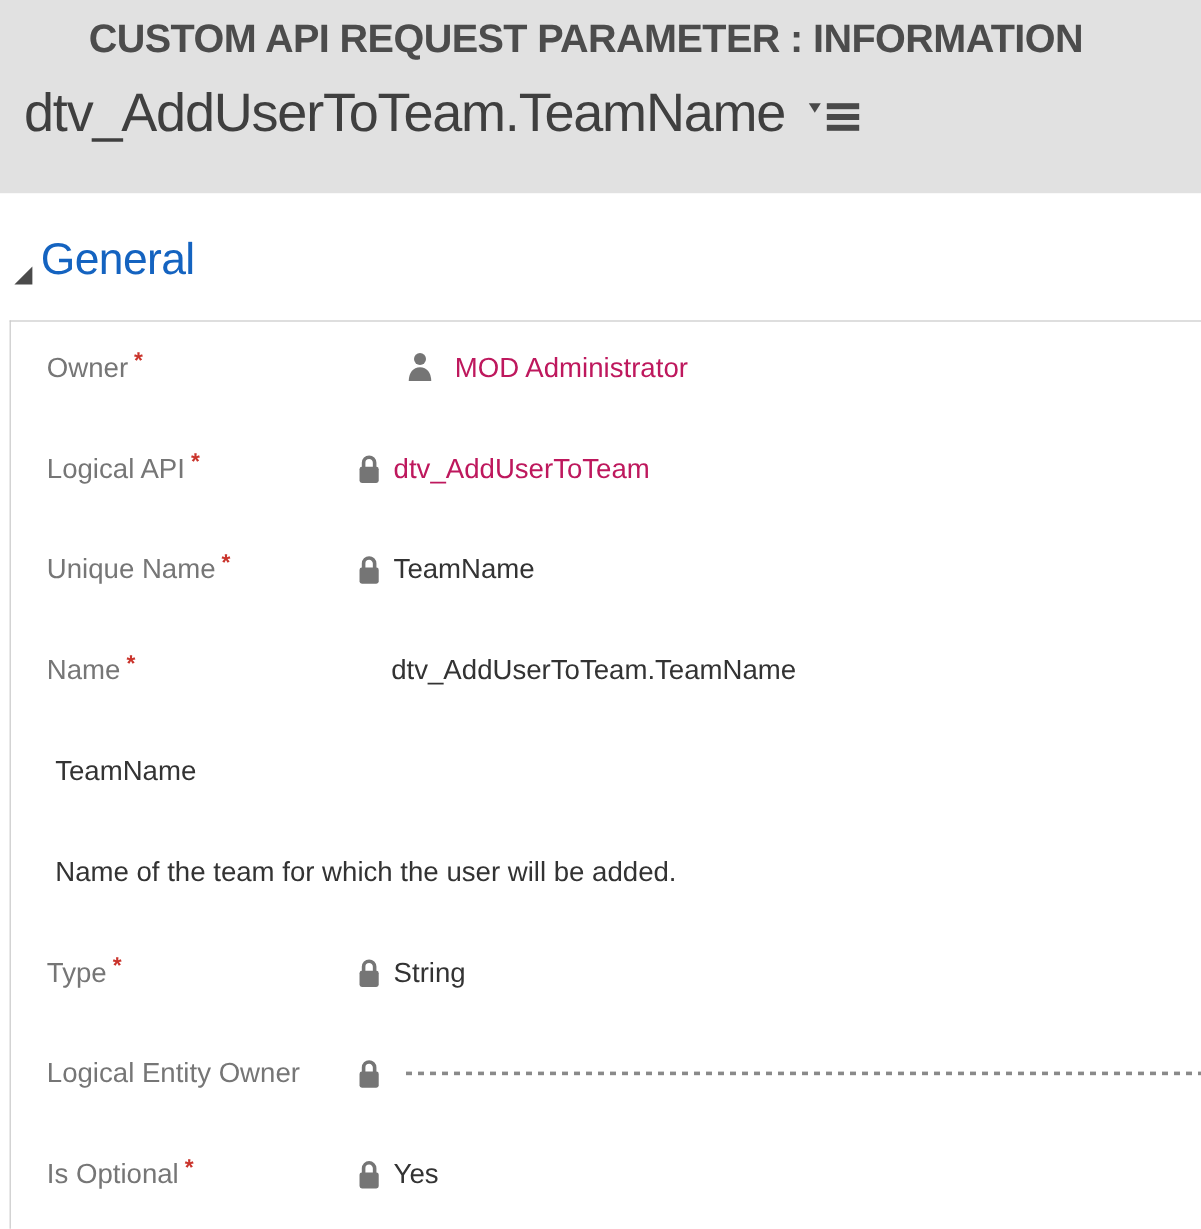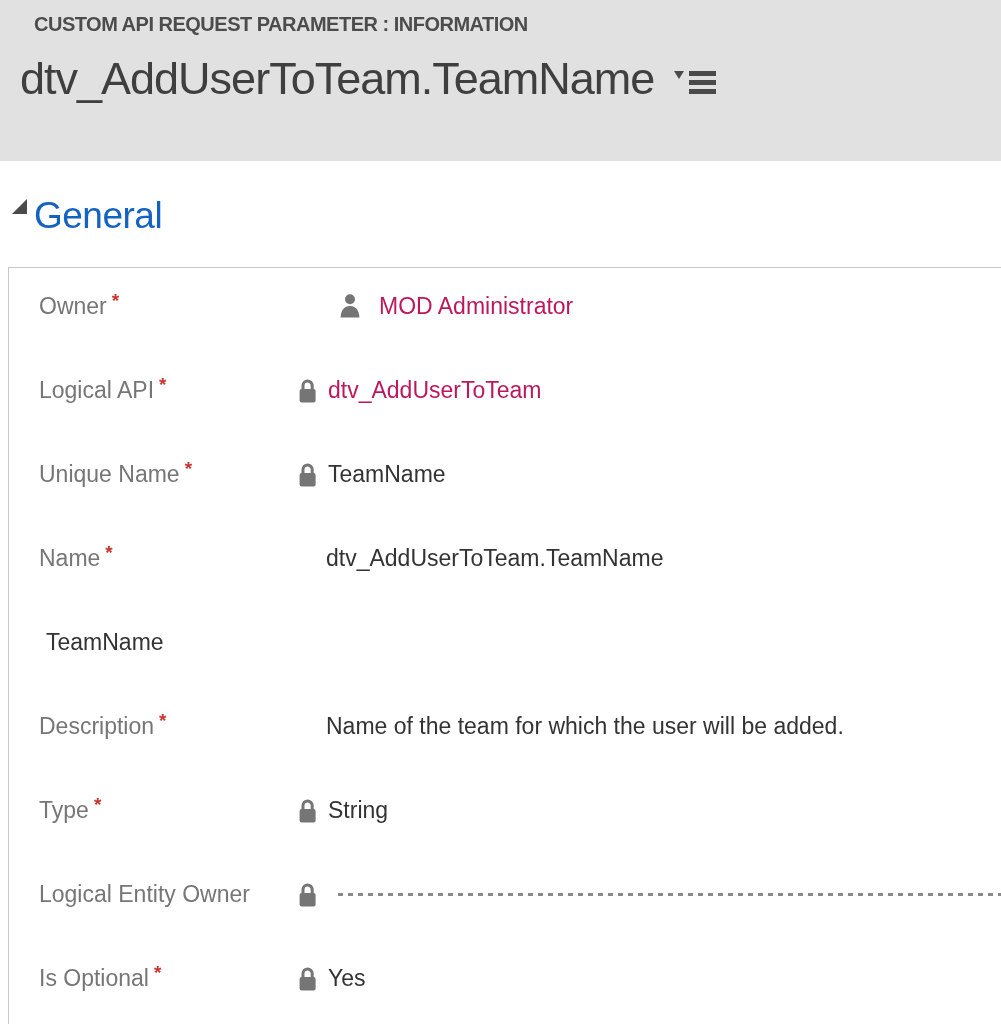--- a/index.html
+++ b/index.html
@@ -9,24 +9,25 @@
     font-family: "Liberation Sans", "DejaVu Sans", sans-serif;
     overflow: hidden;
   }
   
   .form-header {
     width: 100%; height: 161px;
     background: #e1e1e1;
     padding: 13px 0 0 34px;
   }
   .eyebrow {
-    font-size: 20px;
+    font-size: 33px;
     font-weight: bold;
     letter-spacing: -0.5px;
     color: #4c4c4c;
+    margin-left: 40px;
   }
   .title-row {
     display: flex;
     align-items: center;
     margin-top: 17px;
     margin-left: -14px;
   }
   .record-title {
     font-size: 45px;
     font-weight: 300;
@@ -53,21 +54,21 @@
   .nav-bars .bar {
     width: 27px; height: 5px;
     background: #4a4a4a;
     margin-bottom: 4px;
   }
   .nav-bars .bar:last-child { margin-bottom: 0; }
 
   
   .section-header {
     display: flex;
-    align-items: flex-start;
+    align-items: flex-end;
     margin: 34px 0 0 12px;
     cursor: pointer;
   }
   .collapse-triangle {
     width: 0; height: 0;
     border-bottom: 15px solid #4a4a4a;
     border-left: 15px solid transparent;
     margin-right: 7px;
     margin-top: 4px;
   }
@@ -220,21 +221,20 @@
 
   <div class="field-row">
     <div class="field-value">
 
       <span class="value-text">TeamName</span>
 
     </div>
   </div>
 
   <div class="field-row">
-    <div class="field-label"><span class="label-text">Description</span><span class="req">*</span></div>
     <div class="field-value">
 
       <span class="value-text">Name of the team for which the user will be added.</span>
 
     </div>
   </div>
 
   <div class="field-row">
     <div class="field-label"><span class="label-text">Type</span><span class="req">*</span></div>
     <div class="field-value">

